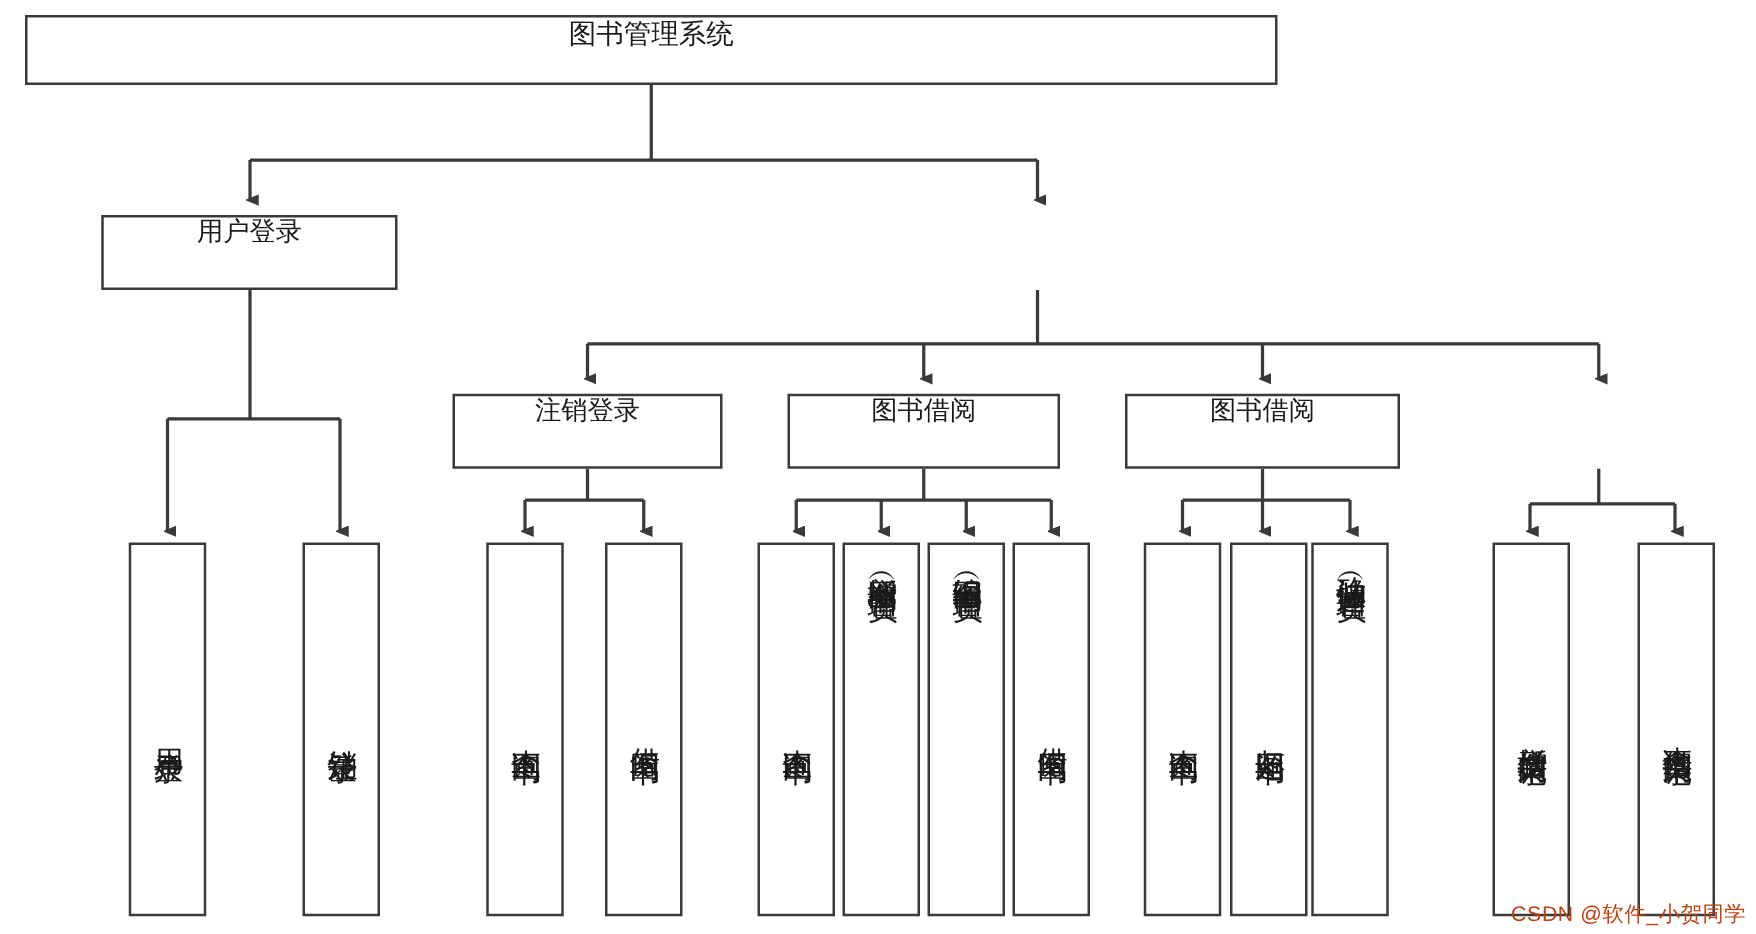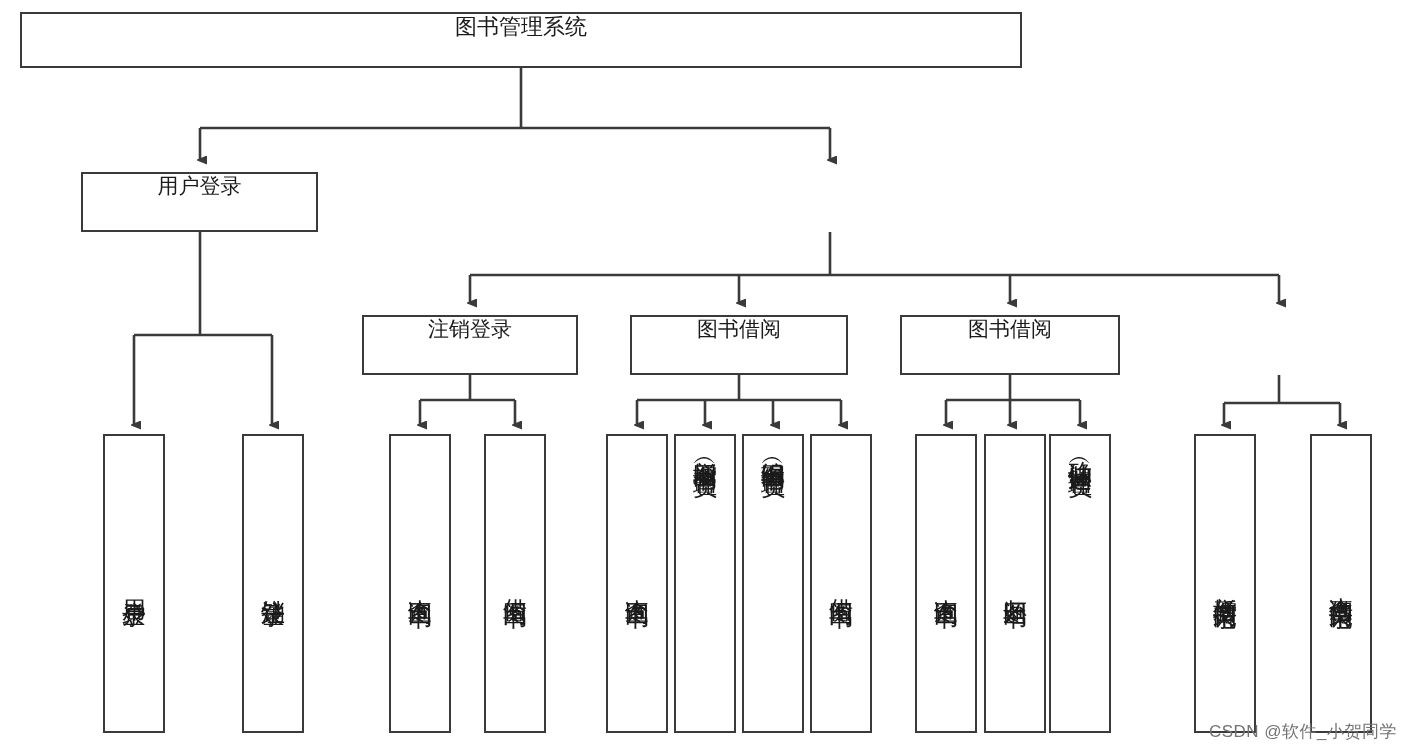--- a/index.html
+++ b/index.html
@@ -50,21 +50,21 @@
     line-height:1;
     white-space:nowrap;
   }
   .node.vert.centered{align-items:center;padding-top:0;}
 
   .watermark{
     position:absolute;
     right:8px;
     bottom:4px;
     font-size:17px;
-    color:#737373;
+    color:#c2410c;
     letter-spacing:0.5px;
     white-space:nowrap;
     font-family:"Liberation Sans","DejaVu Sans",sans-serif;
   }
 </style>
 </head>
 <body>
 
 <div id="canvas">
 

